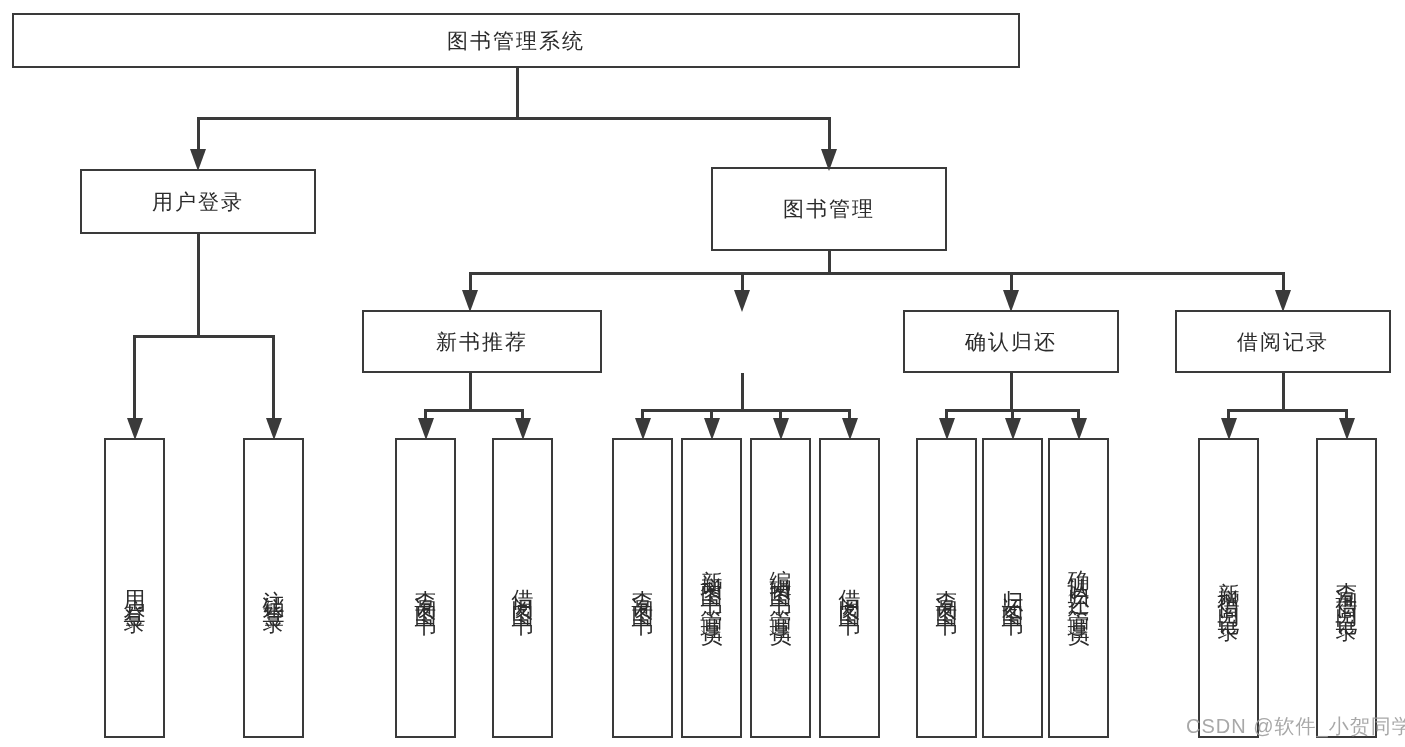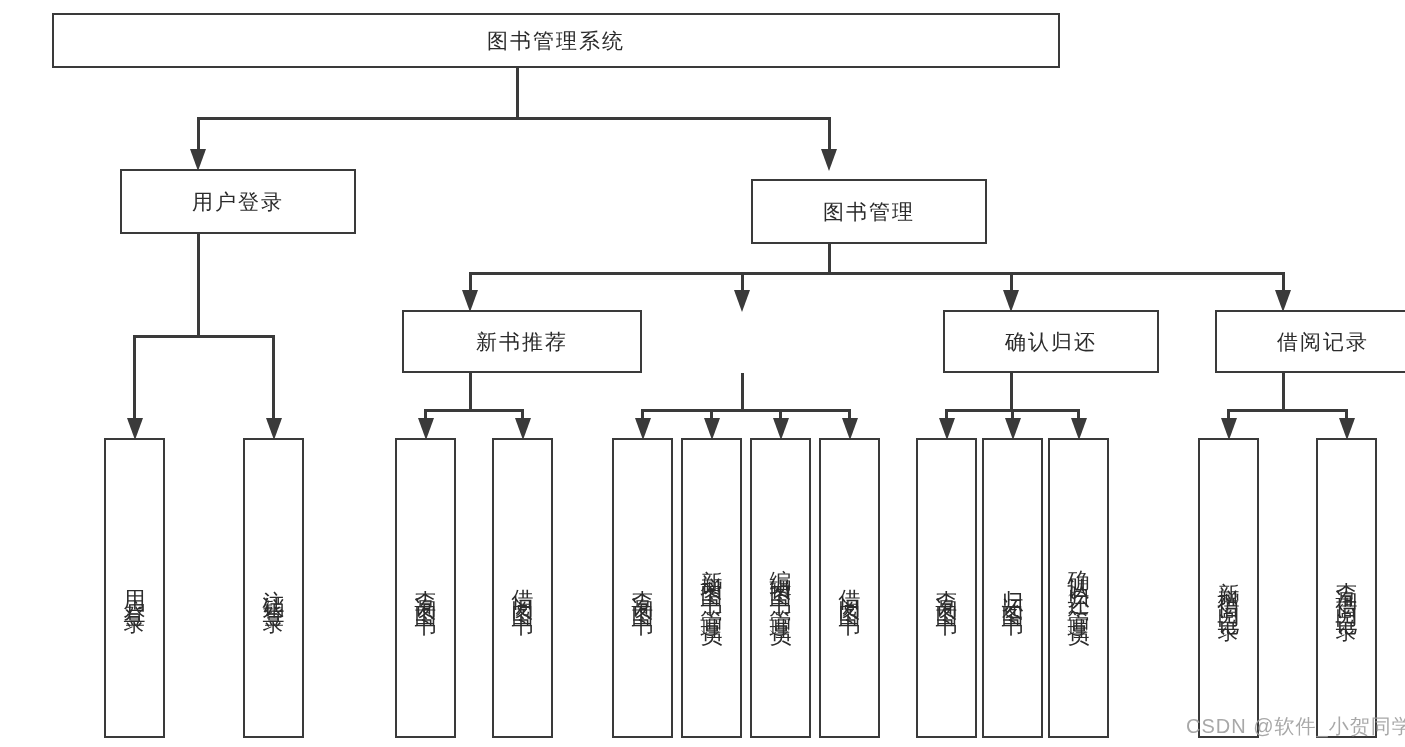--- a/index.html
+++ b/index.html
@@ -19,21 +19,20 @@
     color: #2b2b2b;
     display: flex;
     align-items: center;
     justify-content: center;
     z-index: 1;
   }
   .hnode {
     font-size: 21px;
     letter-spacing: 2px;
     white-space: nowrap;
-    margin-left: 40px;
   }
   .vnode {
     top: 438px;
     width: 61px;
     height: 300px;
   }
   .vnode .vtext {
     writing-mode: vertical-rl;
     text-orientation: mixed;
     font-size: 22px;
@@ -121,21 +120,21 @@
       <div class="line" style="left: 1227px; top: 408.5px; width: 121px; height: 3px;"></div>
       <div class="line" style="left: 1227px; top: 410px; width: 3px; height: 10px;"></div>
       <div class="arrow" style="left: 1220.5px; top: 418px;"></div>
       <div class="line" style="left: 1345px; top: 410px; width: 3px; height: 10px;"></div>
       <div class="arrow" style="left: 1338.5px; top: 418px;"></div>
     </div>
 
   <div class="node hnode" style="left:12px; top:13px; width:1008px; height:55px">图书管理系统</div>
 
   <div class="node hnode" style="left:80px; top:169px; width:236px; height:65px">用户登录</div>
-  <div class="node hnode" style="left:711px; top:179px; width:236px; height:65px">图书管理</div>
+  <div class="node hnode" style="left:711px; top:167px; width:236px; height:84px">图书管理</div>
 
   <div class="node hnode" style="left:362px; top:310px; width:240px; height:63px">新书推荐</div>
   <div class="node hnode" style="left:903px; top:310px; width:216px; height:63px">确认归还</div>
   <div class="node hnode" style="left:1175px; top:310px; width:216px; height:63px">借阅记录</div>
 
   <div class="node vnode" style="left:104px">
     <span class="vtext">用户登录</span>
   </div>
   <div class="node vnode" style="left:243px">
     <span class="vtext">注销登录</span>

